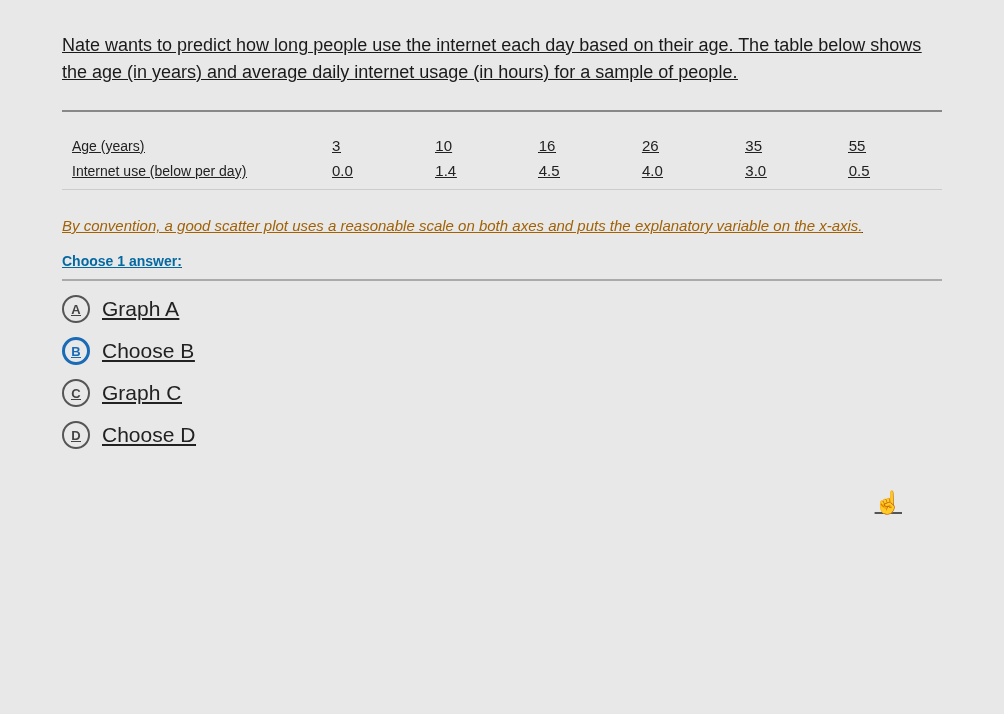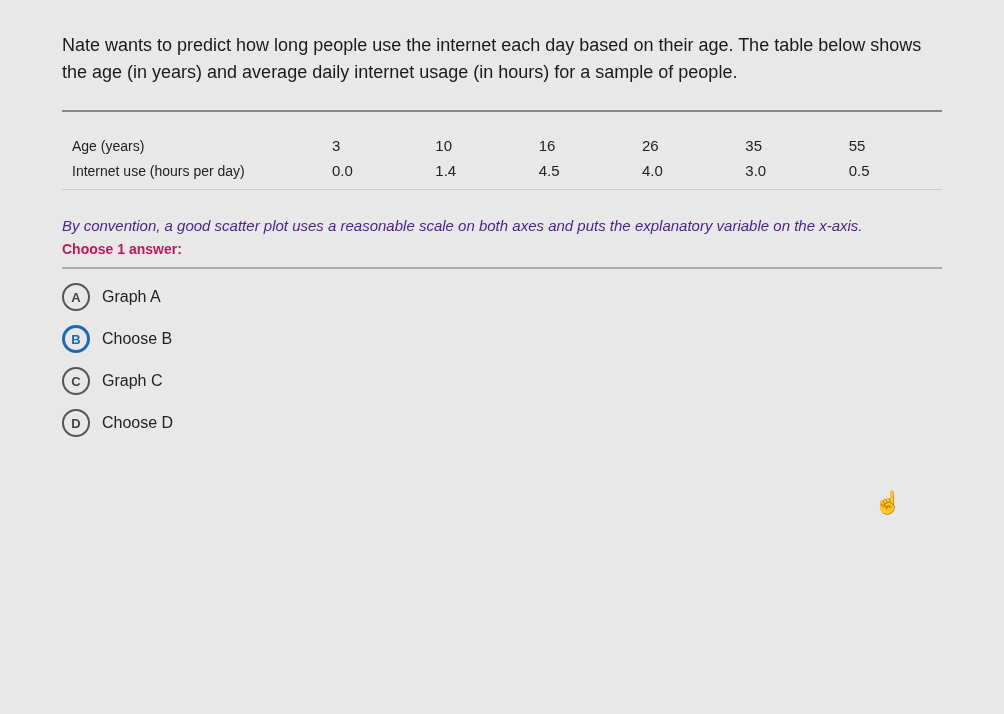--- a/index.html
+++ b/index.html
@@ -1,18 +1,19 @@
 <!DOCTYPE html>
 <html><head>
   <meta charset="utf-8">
   <style>
     * {
       box-sizing: border-box;
       margin: 0;
       padding: 0;
+      text-decoration: underline;
     }
 
     body {
       width: 1004px;
       height: 714px;
       background-color: #e8e8e8;
       font-family: Georgia, 'Times New Roman', serif;
       display: flex;
       align-items: flex-start;
       justify-content: center;
@@ -74,30 +75,30 @@
     }
 
     .question-text em {
       font-style: italic;
       font-weight: bold;
     }
 
     .convention-text {
       font-size: 15px;
       line-height: 1.55;
-      color: #4c1d95;
+      color: #a16207;
       font-style: italic;
-      margin-bottom: 4px;
+      margin-bottom: 16px;
       font-family: Arial, sans-serif;
     }
 
     .choose-label {
       font-size: 14px;
       font-weight: bold;
-      color: #be185d;
+      color: #0369a1;
       margin-bottom: 10px;
       font-family: Arial, sans-serif;
     }
 
     .divider {
       height: 2px;
       background-color: #aaa;
       margin-bottom: 14px;
     }
 
@@ -130,21 +131,21 @@
       font-family: Arial, sans-serif;
     }
 
     .option-circle.selected {
       border-color: #1a6bb5;
       border-width: 3px;
       color: #1a6bb5;
     }
 
     .option-label {
-      font-size: 16px;
+      font-size: 21px;
       color: #222;
       font-family: Arial, sans-serif;
     }
 
     .cursor-icon {
       position: absolute;
       right: 60px;
       top: 490px;
       font-size: 22px;
       color: #555;
@@ -162,21 +163,21 @@
         <tr>
       <td>Age (years)</td>
       <td>3</td>
       <td>10</td>
       <td>16</td>
       <td>26</td>
       <td>35</td>
       <td>55</td>
     </tr>
     <tr>
-      <td>Internet use (hours per day)</td>
+      <td>Internet use (below per day)</td>
       <td>0.0</td>
       <td>1.4</td>
       <td>4.5</td>
       <td>4.0</td>
       <td>3.0</td>
       <td>0.5</td>
     </tr>
   </tbody>
     </table>
 

